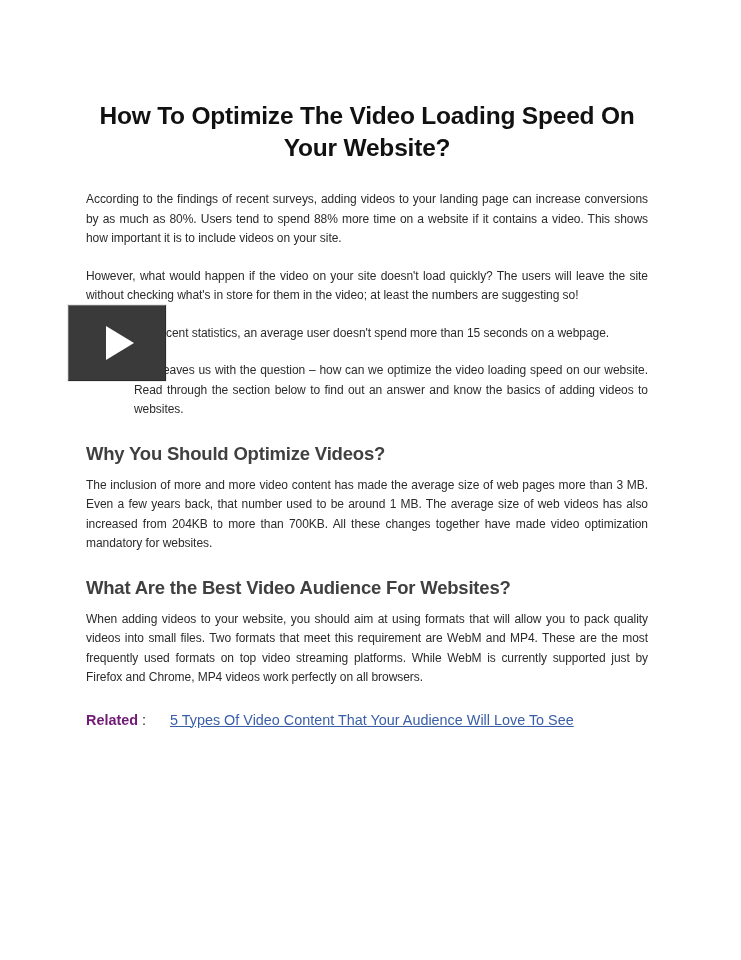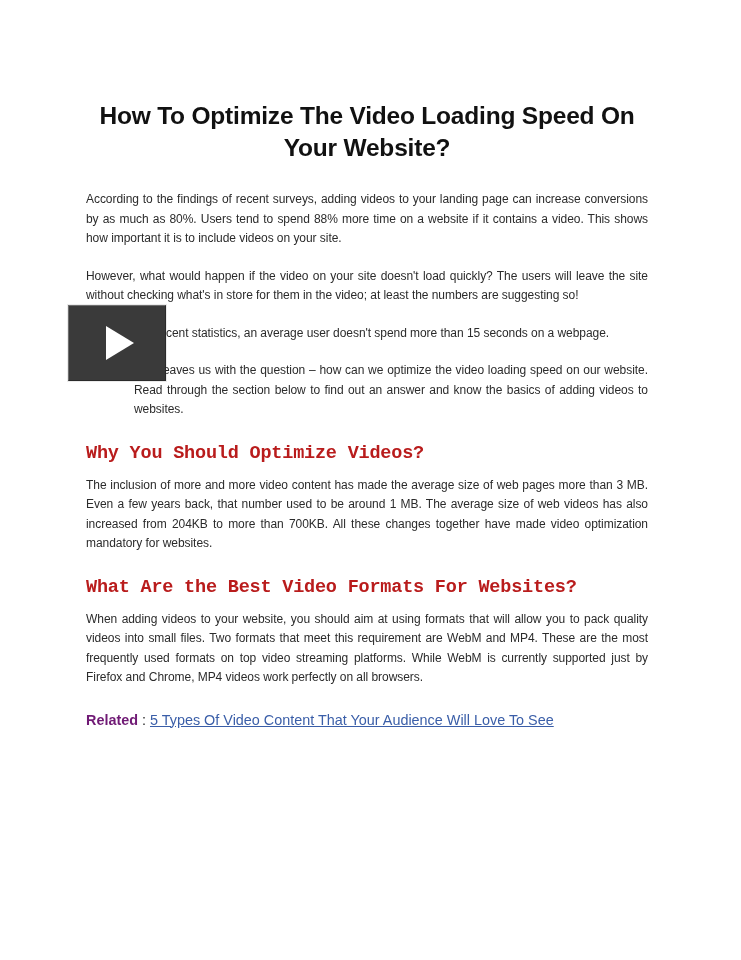--- a/index.html
+++ b/index.html
@@ -48,37 +48,37 @@
   }
   p.para.last {
     margin-bottom: 20px;
     margin-left: 48px;
   }
   h2.section {
     font-size: 18.5px;
     line-height: 24px;
     font-weight: bold;
     margin: 22px 0 10px 0;
-    color: #b91c1c;
+    color: #404040;
     letter-spacing: -0.2px;
-    font-family: Liberation Mono, monospace;
   }
   .related-line {
     font-size: 14.4px;
     line-height: 20px;
     margin-top: 22px;
     color: #2b2b2b;
   }
   .related-label {
     font-weight: bold;
     color: #701a75;
   }
   .related-link {
     color: #3a5ea8;
     text-decoration: underline;
+    margin-left: 20px;
   }
   
   .video-overlay {
     position: absolute;
     left: 68px;
     top: 305px;
     width: 96px;
     height: 74px;
     background: #3a3a3a;
     border-top: 1px solid #6e6e6e;
@@ -109,21 +109,21 @@
     <h1 class="doc-title">How To Optimize The Video Loading Speed On Your Website?</h1>
 
     <p class="para">According to the findings of recent surveys, adding videos to your landing page can increase conversions by as much as 80%. Users tend to spend 88% more time on a website if it contains a video. This shows how important it is to include videos on your site.</p>
     <p class="para">However, what would happen if the video on your site doesn't load quickly? The users will leave the site without checking what's in store for them in the video; at least the numbers are suggesting so!</p>
     <p class="para">According to recent statistics, an average user doesn't spend more than 15 seconds on a webpage.</p>
     <p class="para last">This leaves us with the question – how can we optimize the video loading speed on our website. Read through the section below to find out an answer and know the basics of adding videos to websites.</p>
 
     <h2 class="section">Why You Should Optimize Videos?</h2>
     <p class="para">The inclusion of more and more video content has made the average size of web pages more than 3 MB. Even a few years back, that number used to be around 1 MB. The average size of web videos has also increased from 204KB to more than 700KB. All these changes together have made video optimization mandatory for websites.</p>
 
-    <h2 class="section">What Are the Best Video Formats For Websites?</h2>
+    <h2 class="section">What Are the Best Video Audience For Websites?</h2>
     <p class="para">When adding videos to your website, you should aim at using formats that will allow you to pack quality videos into small files. Two formats that meet this requirement are WebM and MP4. These are the most frequently used formats on top video streaming platforms. While WebM is currently supported just by Firefox and Chrome, MP4 videos work perfectly on all browsers.</p>
 
     <div class="related-line">
       <span class="related-label">Related</span><span> : </span><a class="related-link" href="#">5 Types Of Video Content That Your Audience Will Love To See</a>
     </div>
 
   </div>
 
   <div class="video-overlay">
     <div class="play-triangle"></div>

